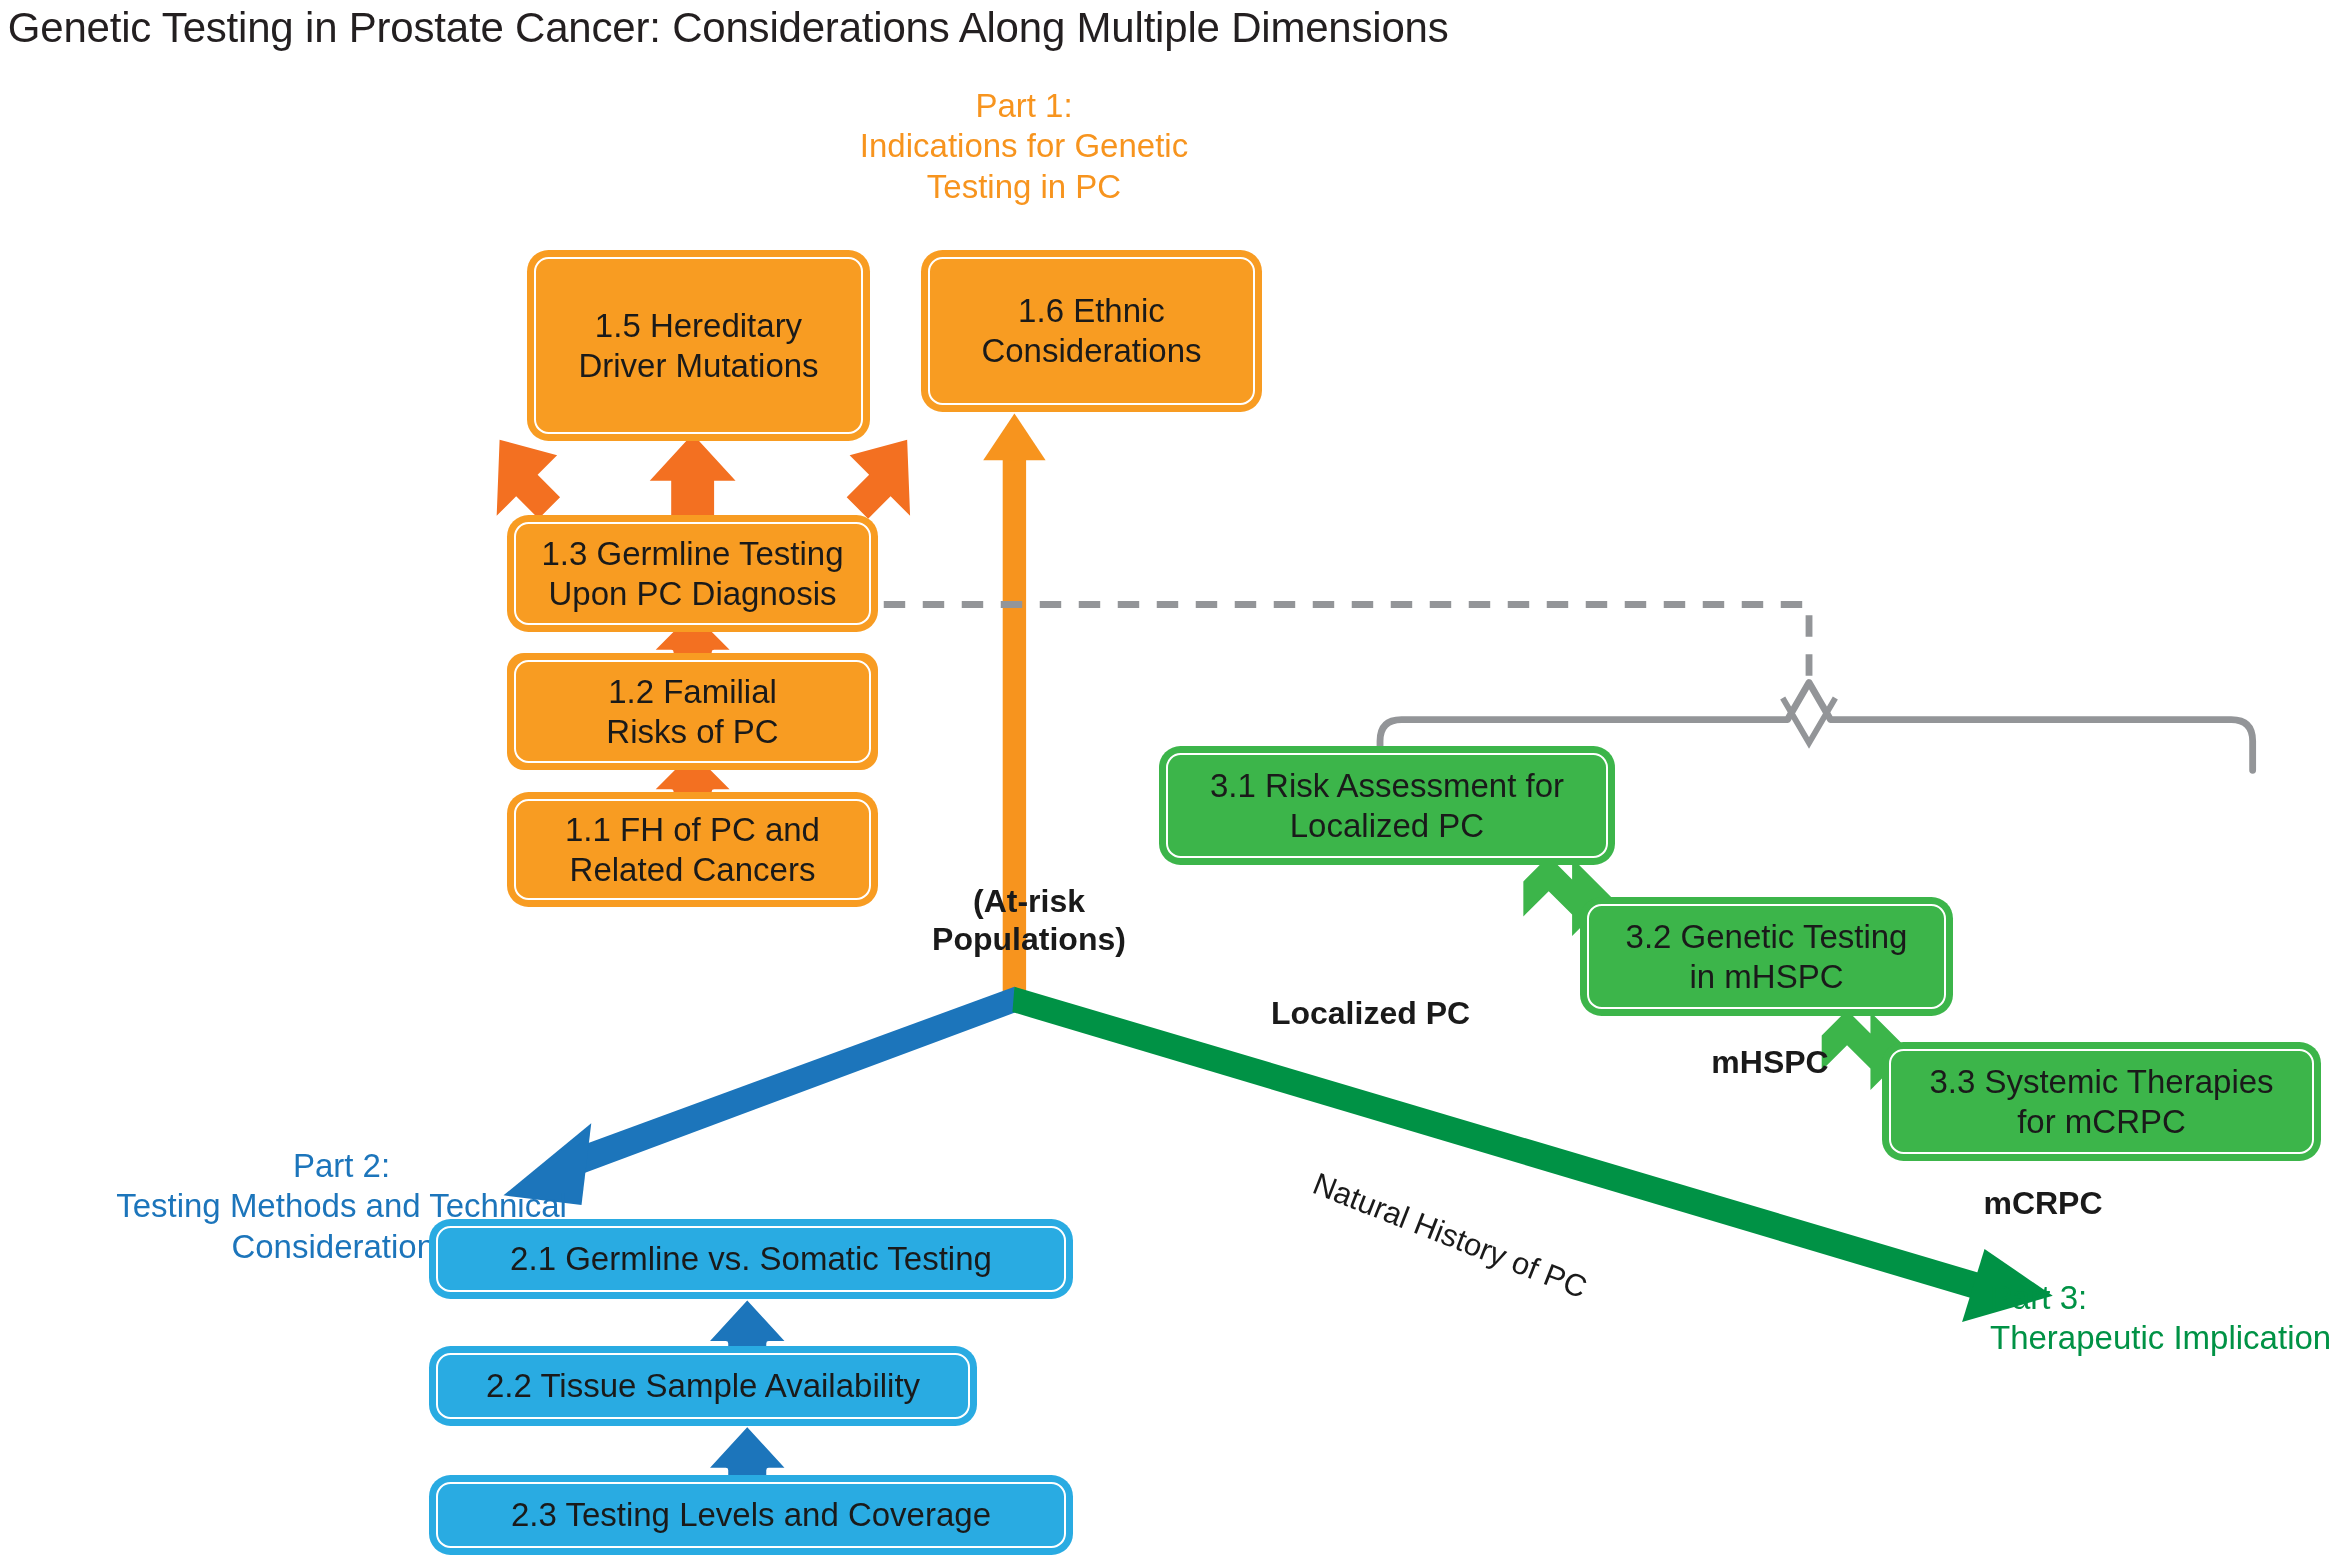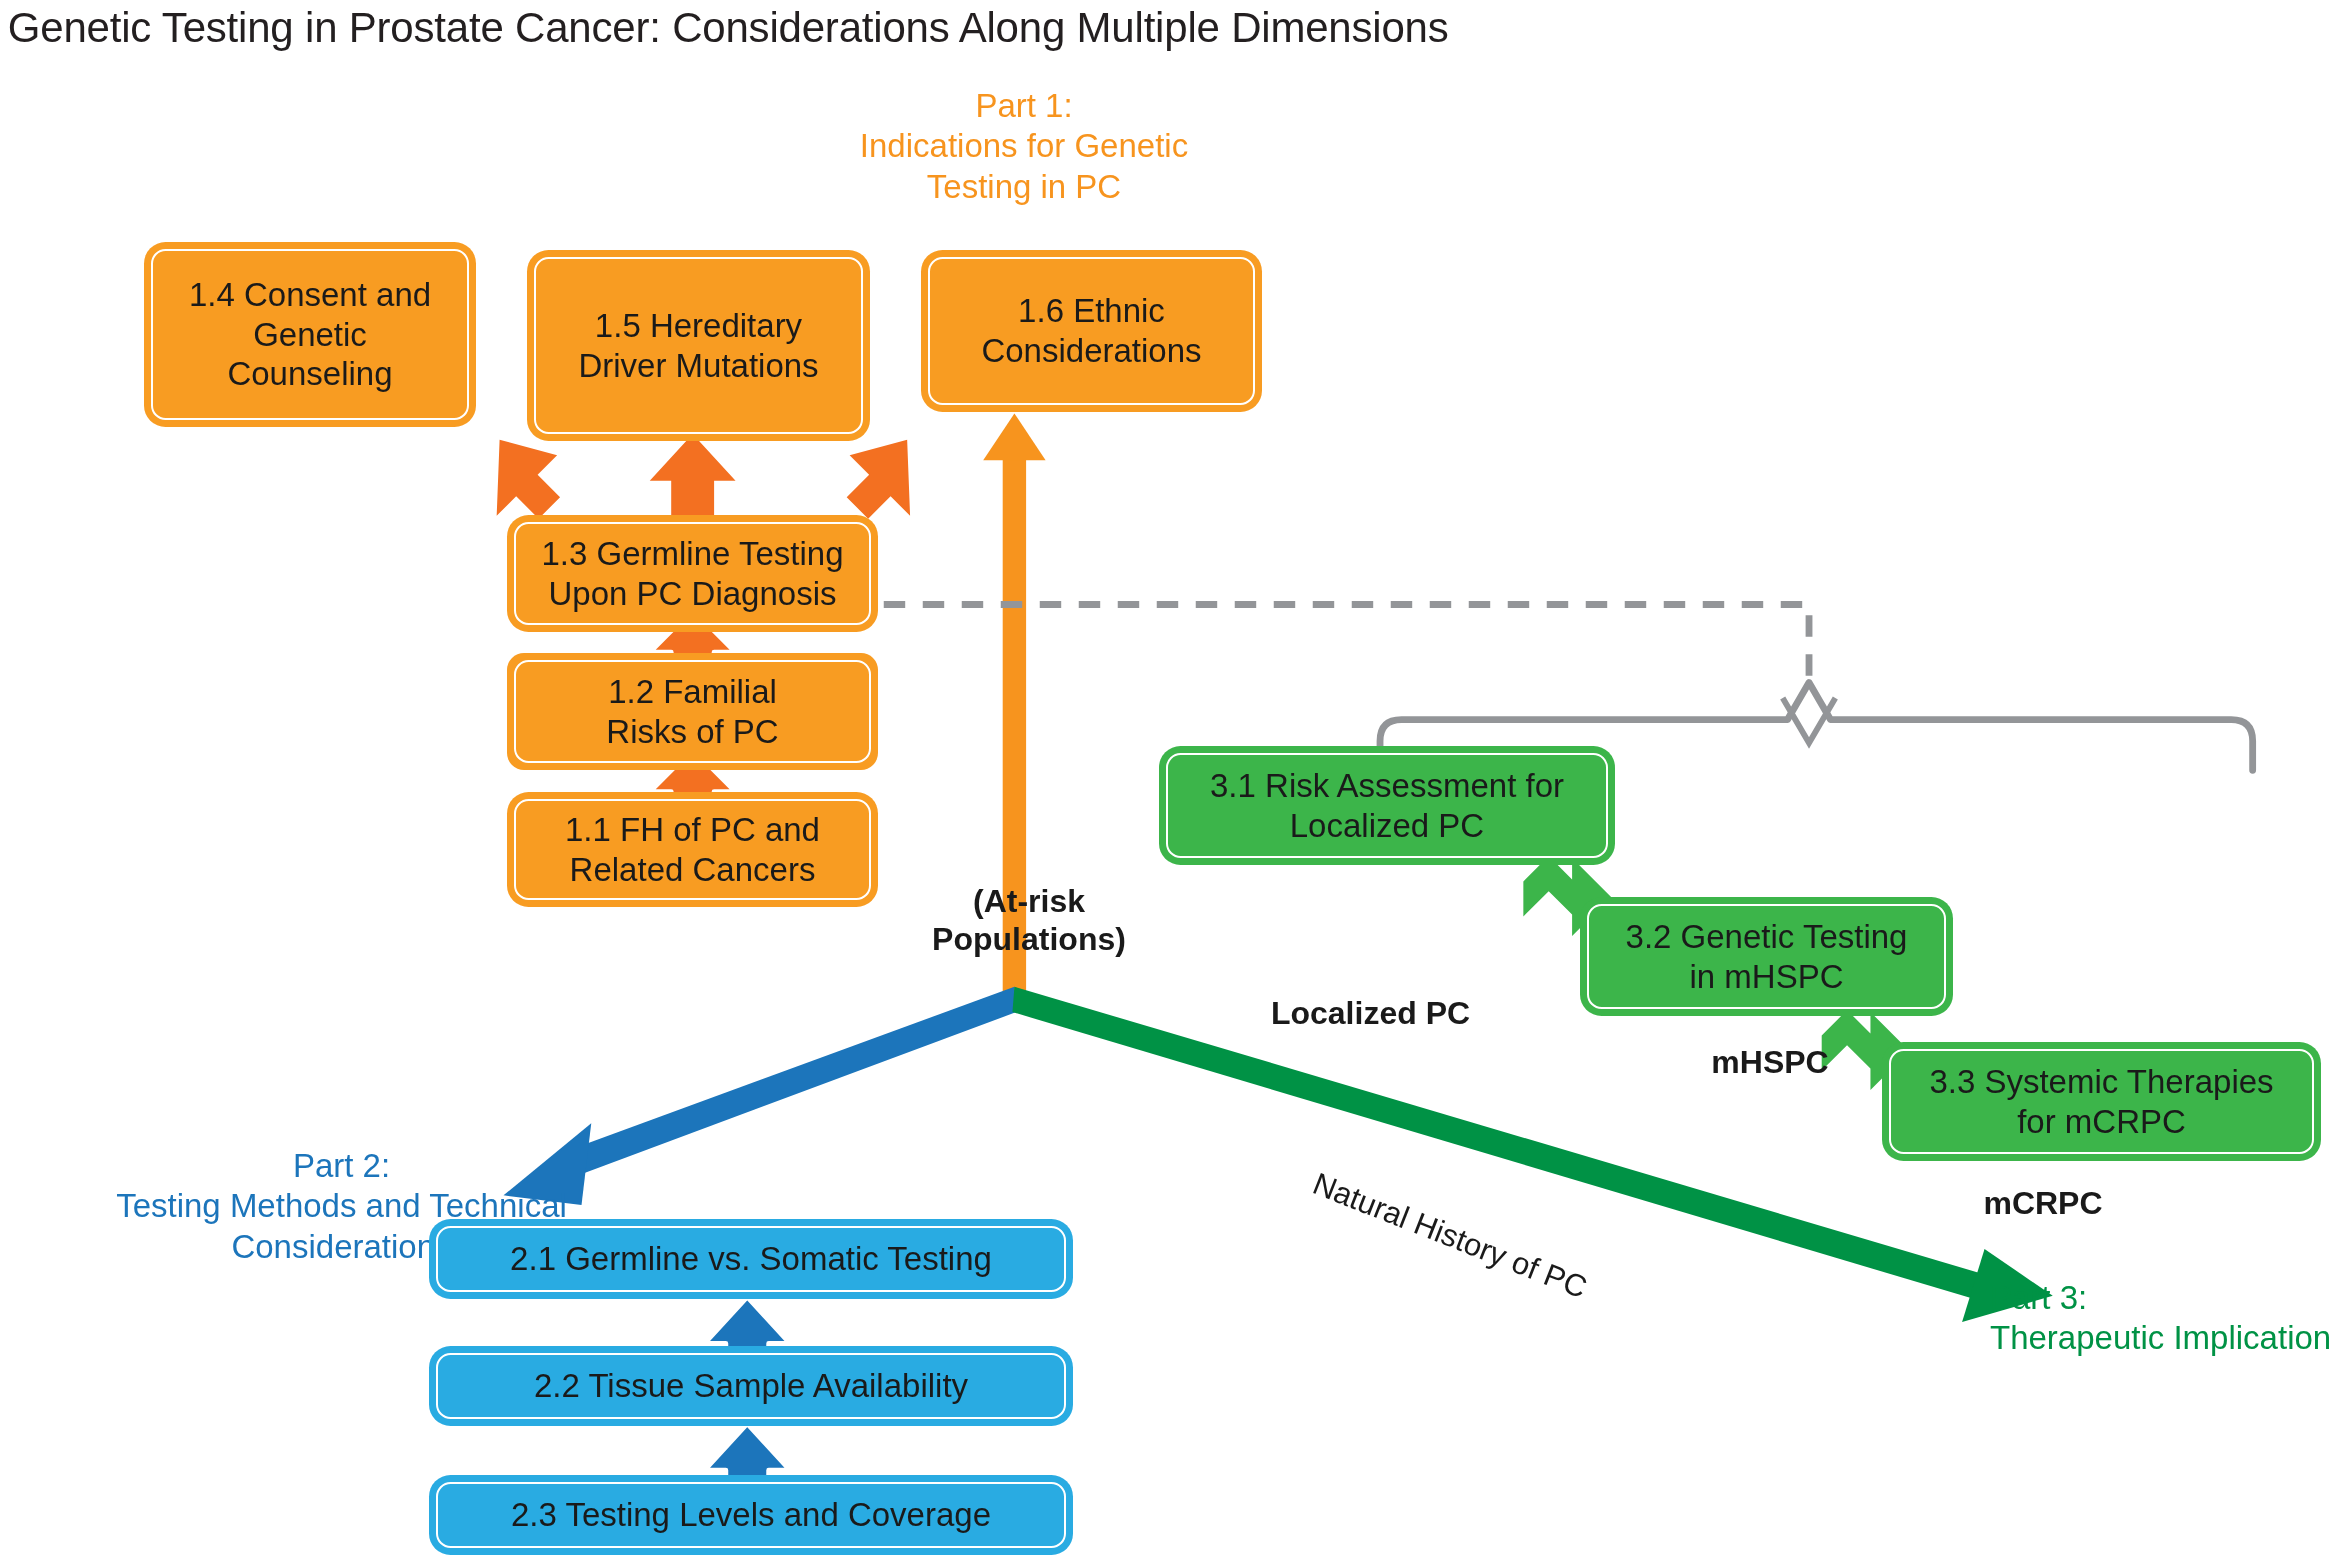--- a/index.html
+++ b/index.html
@@ -175,42 +175,39 @@
 
   <div class="part-heading" id="part1-heading">Part 1:
 Indications for Genetic
 Testing in PC</div>
   <div class="part-heading" id="part2-heading">Part 2:
 Testing Methods and Technical
 Considerations</div>
   <div class="part-heading" id="part3-heading">Part 3:
 Therapeutic Implications</div>
 
-  <div class="node orange" style="left:144px; top:242px; width:332px; height:185px;">1.4 Consent and
-Genetic
-Counseling</div>
 
   <div class="node orange" style="left:527px; top:250px; width:343px; height:191px;">1.5 Hereditary
 Driver Mutations</div>
 
   <div class="node orange" style="left:921px; top:250px; width:341px; height:162px;">1.6 Ethnic
 Considerations</div>
 
   <div class="node orange" style="left:507px; top:515px; width:371px; height:117px;">1.3 Germline Testing
 Upon PC Diagnosis</div>
 
   <div class="node orange" style="left:507px; top:653px; width:371px; height:117px;border-radius:17px;">1.2 Familial
 Risks of PC</div>
 
   <div class="node orange" style="left:507px; top:792px; width:371px; height:115px;">1.1 FH of PC and
 Related Cancers</div>
 
   <div class="node blue" style="left:429px; top:1219px; width:644px; height:80px;">2.1 Germline vs. Somatic Testing</div>
 
-  <div class="node blue" style="left:429px; top:1346px; width:644px; height:80px;">2.2 Tissue Sample Availability</div>
+  <div class="node blue" style="left:429px; top:1346px; width:548px; height:80px;">2.2 Tissue Sample Availability</div>
 
   <div class="node blue" style="left:429px; top:1475px; width:644px; height:80px;">2.3 Testing Levels and Coverage</div>
 
   <div class="node green" style="left:1159px; top:746px; width:456px; height:119px;">3.1 Risk Assessment for
 Localized PC</div>
 
   <div class="node green" style="left:1580px; top:897px; width:373px; height:119px;">3.2 Genetic Testing
 in mHSPC</div>
 
   <div class="node green" style="left:1882px; top:1042px; width:439px; height:119px;">3.3 Systemic Therapies

